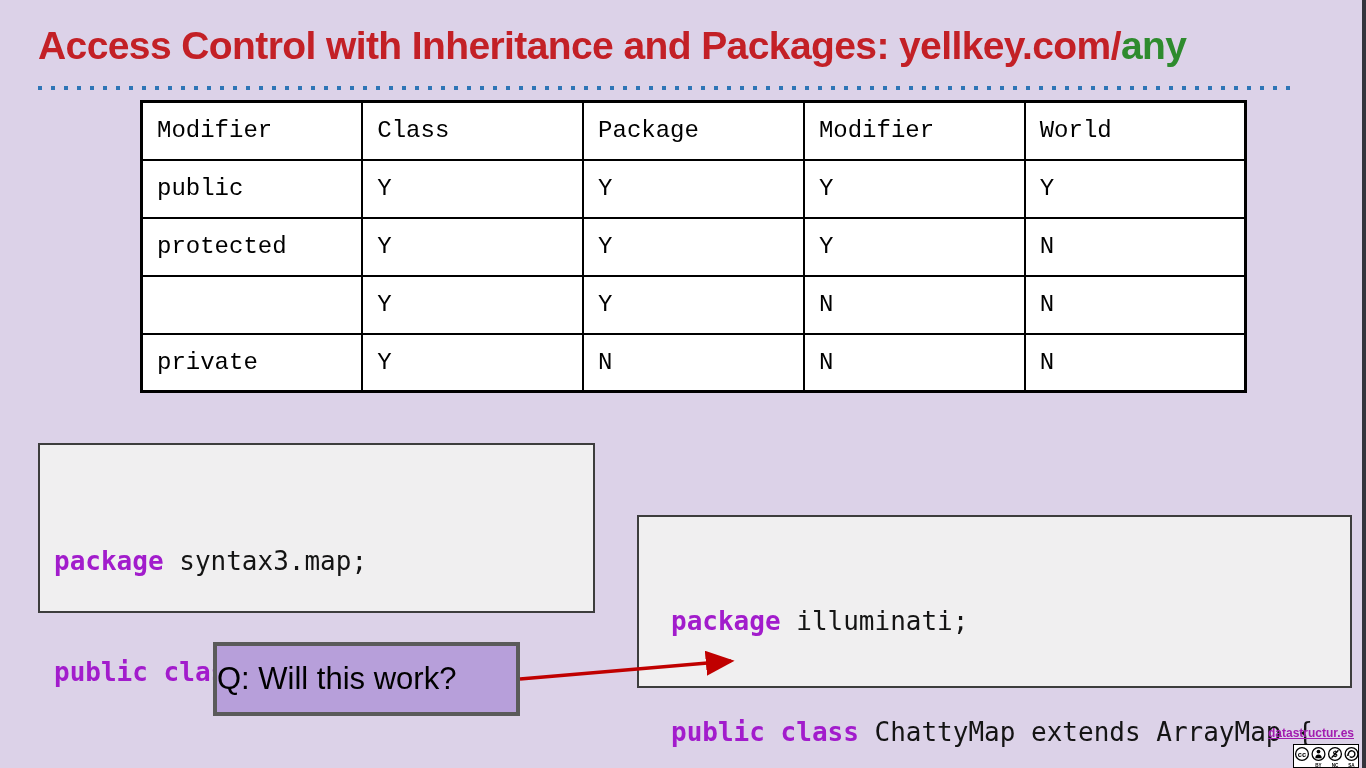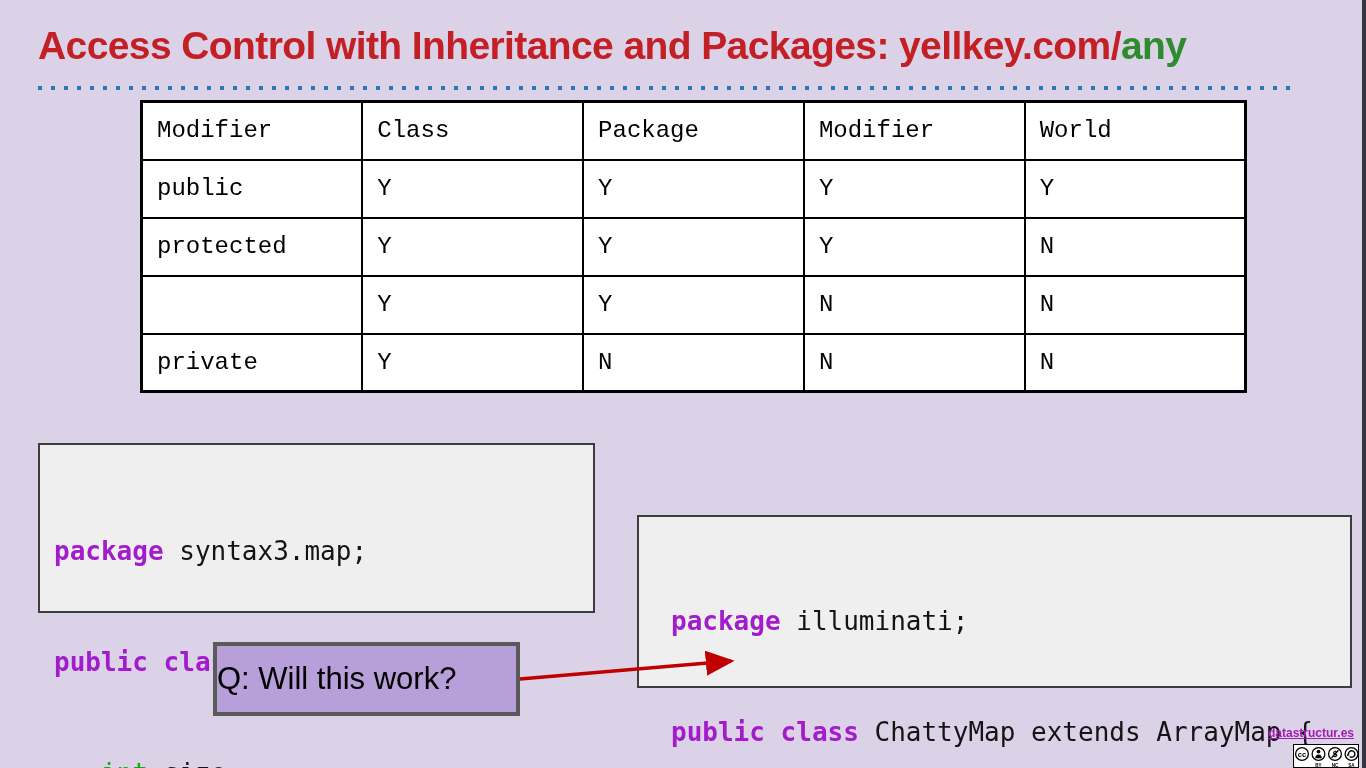--- a/index.html
+++ b/index.html
@@ -30,21 +30,21 @@
   table.access tr{height:58px;}
   td.yes{background:#a9d7a1;}
   td.no{background:#ee7c7c;}
   td.blackcell{background:#000;}
   .codebox{
     position:absolute;box-sizing:border-box;background:#f0eff0;
     border:2px solid #3d3d3d;color:#141414;
     font-family:"DejaVu Sans Mono","Liberation Mono",monospace;
     font-size:26px;line-height:37px;white-space:pre;
   }
-  #code-arraymap{left:38px;top:443px;width:557px;height:170px;padding:14px 14px;}
+  #code-arraymap{left:38px;top:443px;width:557px;height:170px;padding:24px 14px;}
   #code-chattymap{left:637px;top:515px;width:715px;height:173px;padding:12px 32px;}
   .kw{color:#a21ccc;font-weight:bold;}
   .tp{color:#1ca21c;}
   .qbox{
     position:absolute;left:213px;top:642px;width:307px;height:74px;
     box-sizing:border-box;background:#b79fda;border:4px solid #5a5a5a;
     display:flex;align-items:center;
     font-size:31px;color:#000;
   }
   .arrow-svg{position:absolute;left:505px;top:648px;width:250px;height:45px;}

